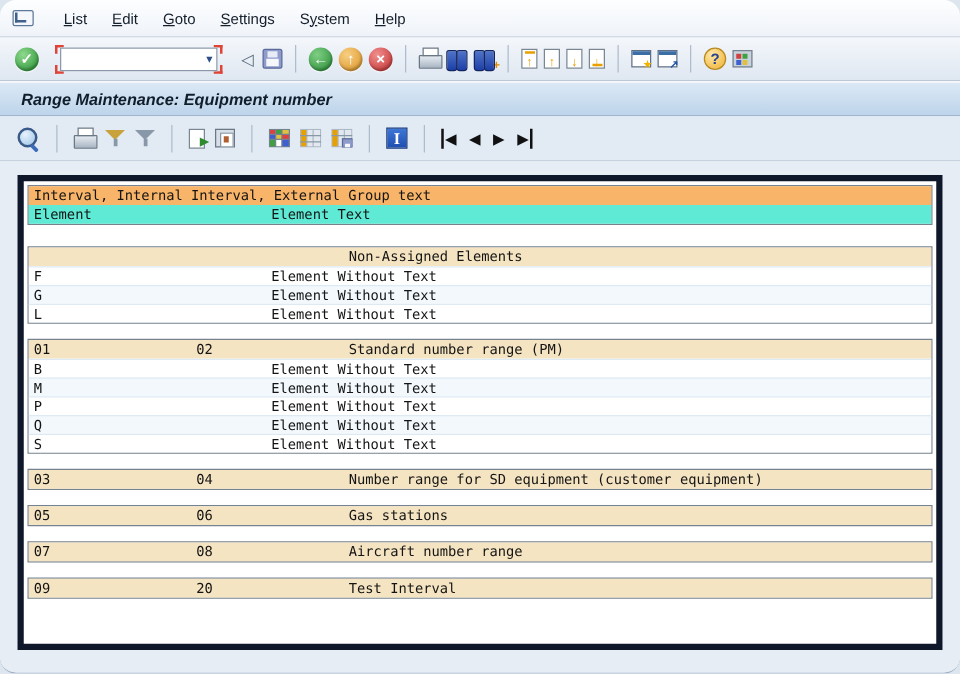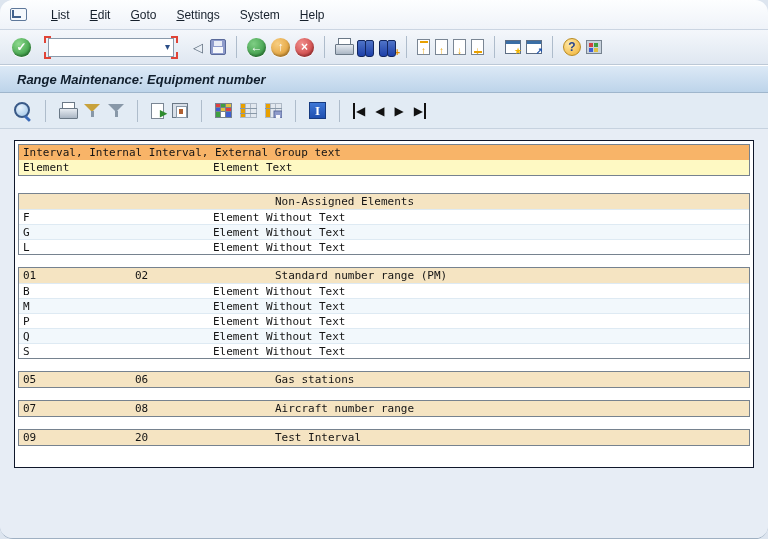--- a/index.html
+++ b/index.html
@@ -139,29 +139,29 @@
     color:#fff; font-family:"Liberation Serif",serif; font-weight:bold; font-size:13px;
     text-align:center; line-height:15px;
   }
   .navtri { font-size:12px; color:#111; line-height:16px; padding:0 1px; }
   .navtri.firstbar { border-left:2px solid #111; }
   .navtri.lastbar  { border-right:2px solid #111; }
 
   
   .content { position:relative; height:410px; background:#E7EDF5; }
   .listbox {
-    position:absolute; left:14px; top:11px; width:740px; height:328px;
-    background:#FFFFFF; border:1px solid #0f172a; padding:3px;
+    position:absolute; left:14px; top:11px; width:740px; height:380px;
+    background:#FFFFFF; border:5px solid #0f172a; padding:3px;
   }
   .lheader { border:1px solid #76828F; }
   .lrow { height:15px; position:relative; font-family:"DejaVu Sans Mono",monospace; font-size:11px; color:#141414; }
   .c { position:absolute; top:0; line-height:15px; white-space:pre; }
-  .c1 { left:4px; } .c2 { left:116px; } .c3 { left:256px; } .c4 { left:194px; }
+  .c1 { left:4px; } .c2 { left:134px; } .c3 { left:256px; } .c4 { left:194px; }
   .hdr-orange { background:#F8B468; }
-  .hdr-cyan   { background:#fef9c3; }
+  .hdr-cyan   { background:#5eead4; }
   .block { border:1px solid #76828F; margin-top:12px; }
   .block.firstblock { margin-top:17px;text-align:center; }
   .group-row { background:#F5E4C2; }
   .el-row { background:#FFFFFF; border-top:1px solid #DEEAF3; }
   .el-row.alt { background:#F2F8FC; }
 </style>
 </head>
 <body>
 
 <div class="screen">
@@ -330,20 +330,27 @@
               <span class="c c1">Q</span>
               <span class="c c4">Element Without Text</span>
             </div>
             <div class="lrow el-row">
               <span class="c c1">S</span>
               <span class="c c4">Element Without Text</span>
             </div>
           </div>
           <div class="block">
             <div class="lrow group-row">
+              <span class="c c1">03</span>
+              <span class="c c2">04</span>
+              <span class="c c3">Number range for SD equipment (customer equipment)</span>
+            </div>
+          </div>
+          <div class="block">
+            <div class="lrow group-row">
               <span class="c c1">05</span>
               <span class="c c2">06</span>
               <span class="c c3">Gas stations</span>
             </div>
           </div>
           <div class="block">
             <div class="lrow group-row">
               <span class="c c1">07</span>
               <span class="c c2">08</span>
               <span class="c c3">Aircraft number range</span>

